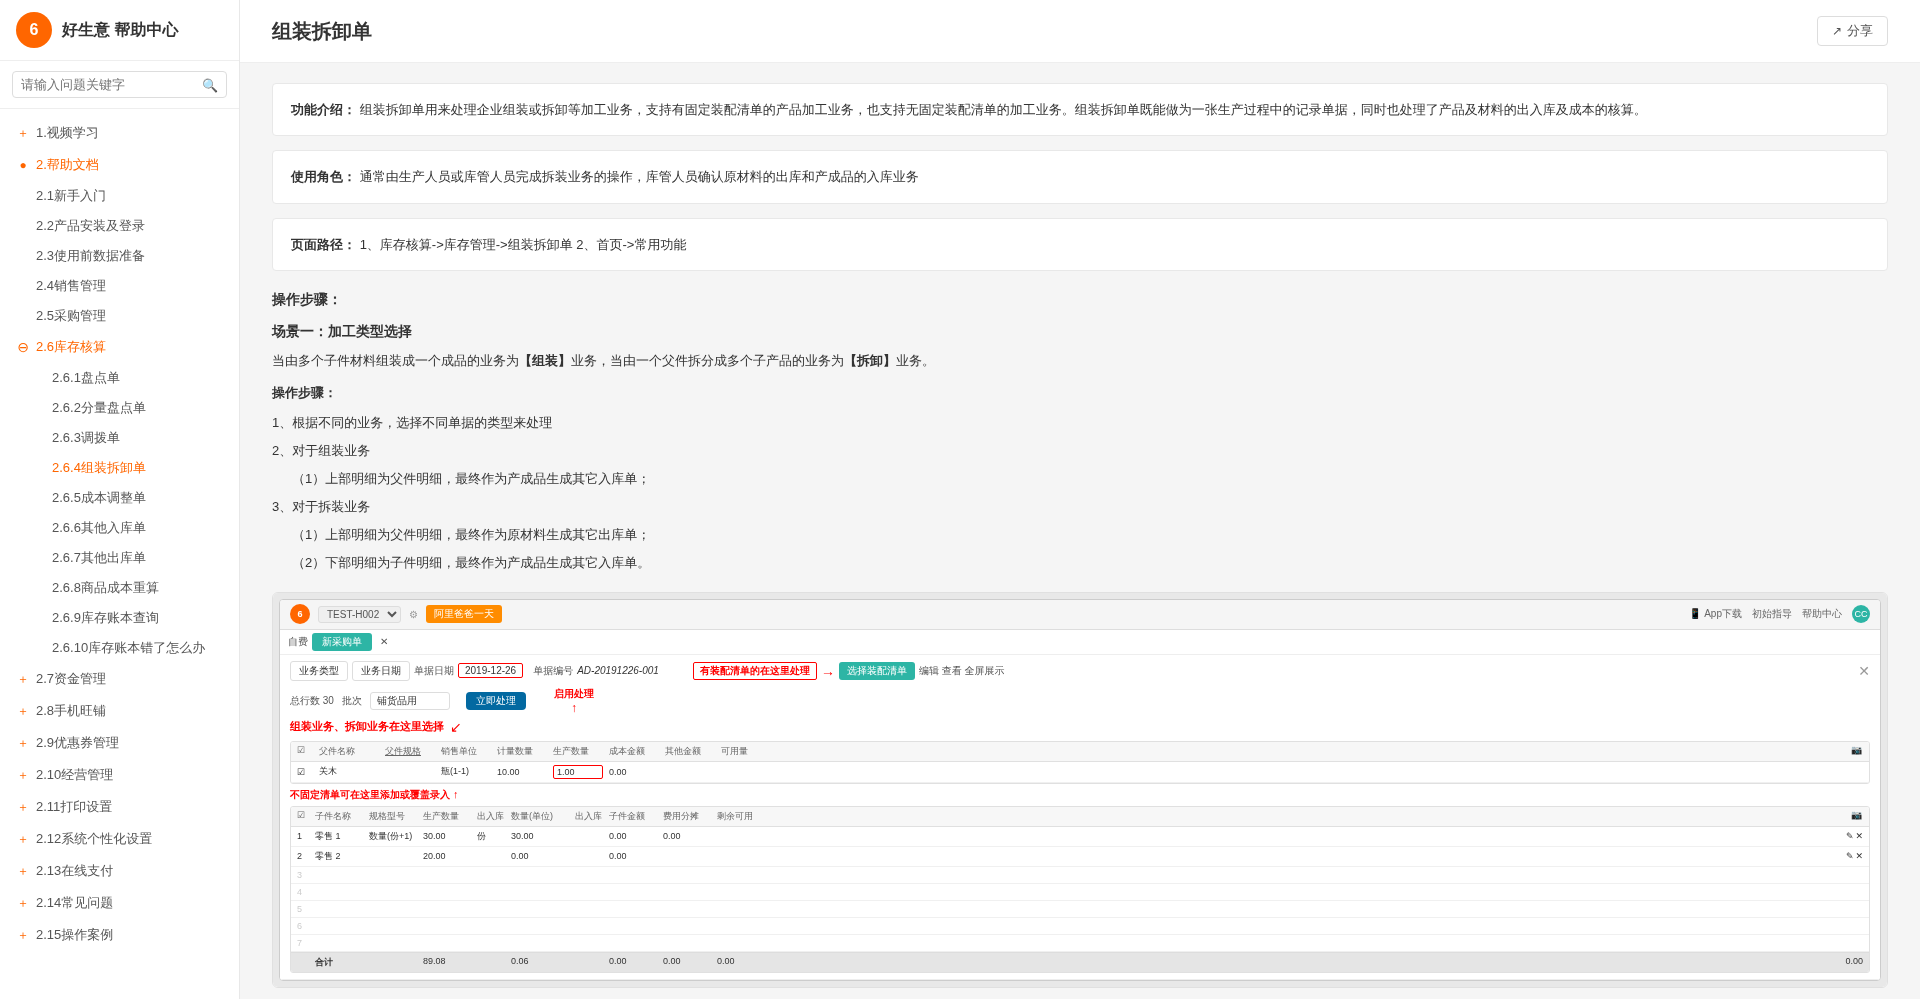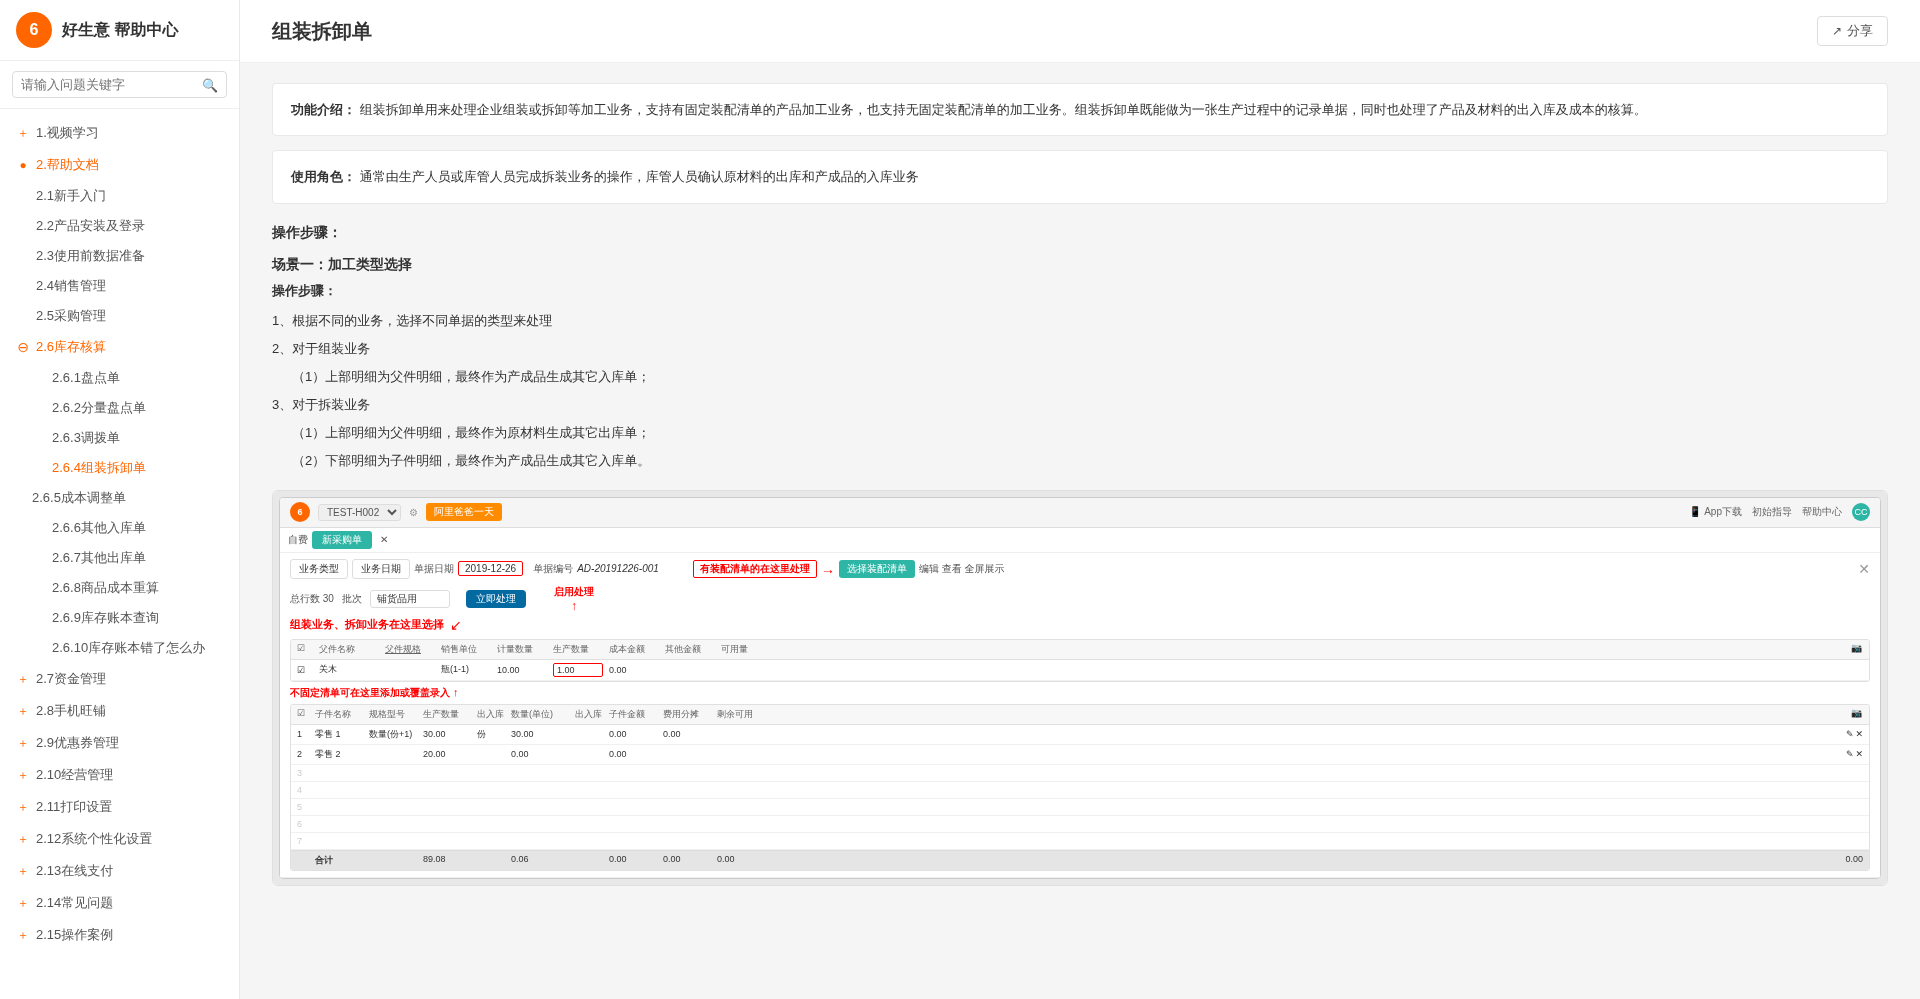--- a/index.html
+++ b/index.html
@@ -82,21 +82,21 @@
     <div class="sub-item">2.5采购管理</div>
 
     <div class="nav-item" style="padding-left:16px;">
       <span class="nav-icon" style="color:#f60; font-size:14px;">⊖</span>
       <span style="color:#f60;">2.6库存核算</span>
     </div>
     <div class="sub-item" style="padding-left:52px;">2.6.1盘点单</div>
     <div class="sub-item" style="padding-left:52px;">2.6.2分量盘点单</div>
     <div class="sub-item" style="padding-left:52px;">2.6.3调拨单</div>
     <div class="sub-item active" style="padding-left:52px;">2.6.4组装拆卸单</div>
-    <div class="sub-item" style="padding-left:32px;">2.6.5成本调整单</div>
+    <div class="sub-item" style="padding-left:52px;">2.6.5成本调整单</div>
     <div class="sub-item" style="padding-left:52px;">2.6.6其他入库单</div>
     <div class="sub-item" style="padding-left:52px;">2.6.7其他出库单</div>
     <div class="sub-item" style="padding-left:52px;">2.6.8商品成本重算</div>
     <div class="sub-item" style="padding-left:52px;">2.6.9库存账本查询</div>
     <div class="sub-item" style="padding-left:52px;">2.6.10库存账本错了怎么办</div>
 
     <div class="nav-item" style="padding-left:16px;">
       <span class="nav-icon">＋</span>
       <span>2.7资金管理</span>
     </div>
@@ -149,23 +149,30 @@
     <div class="info-block">
       <span class="label text-bold">功能介绍：</span>
       <span>组装拆卸单用来处理企业组装或拆卸等加工业务，支持有固定装配清单的产品加工业务，也支持无固定装配清单的加工业务。组装拆卸单既能做为一张生产过程中的记录单据，同时也处理了产品及材料的出入库及成本的核算。</span>
     </div>
 
     <div class="info-block">
       <span class="label text-bold">使用角色：</span>
       <span>通常由生产人员或库管人员完成拆装业务的操作，库管人员确认原材料的出库和产成品的入库业务</span>
     </div>
 
+    <div class="info-block">
+      <span class="label text-bold">页面路径：</span>
+      <span>1、库存核算-&gt;库存管理-&gt;组装拆卸单  2、首页-&gt;常用功能</span>
+    </div>
 
     <div class="section-title">操作步骤：</div>
     <div class="scene-title">场景一：加工类型选择</div>
+    <div style="font-size:13px;line-height:1.9;margin-bottom:10px;">
+      当由多个子件材料组装成一个成品的业务为<span class="text-bold">【组装】</span>业务，当由一个父件拆分成多个子产品的业务为<span class="text-bold">【拆卸】</span>业务。
+    </div>
 
     <div style="font-size:13px;font-weight:bold;margin-bottom:8px;">操作步骤：</div>
 
     <ul class="steps-list">
       <li><span class="num">1、</span>根据不同的业务，选择不同单据的类型来处理</li>
       <li><span class="num">2、</span>对于组装业务</li>
       <li style="margin-left:20px;">（1）上部明细为父件明细，最终作为产成品生成其它入库单；</li>
       <li><span class="num">3、</span>对于拆装业务</li>
       <li style="margin-left:20px;">（1）上部明细为父件明细，最终作为原材料生成其它出库单；</li>
       <li style="margin-left:20px;">（2）下部明细为子件明细，最终作为产成品生成其它入库单。</li>

